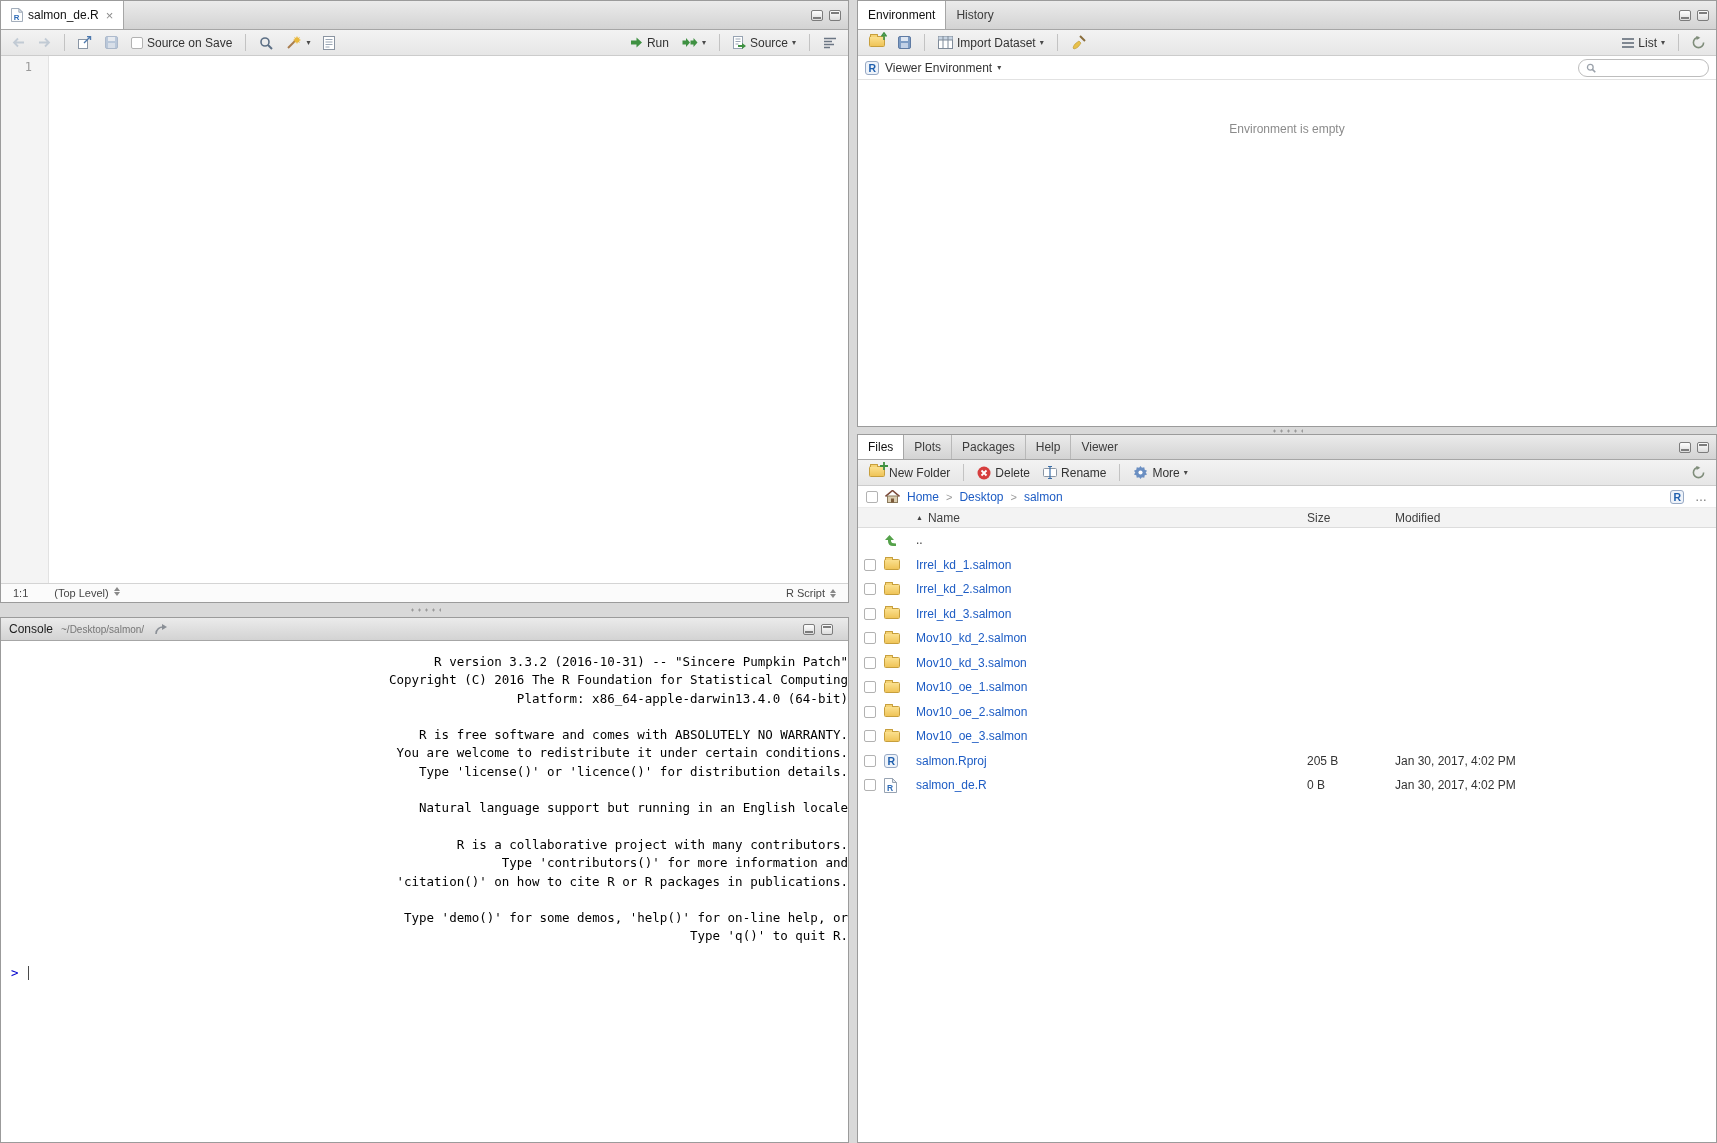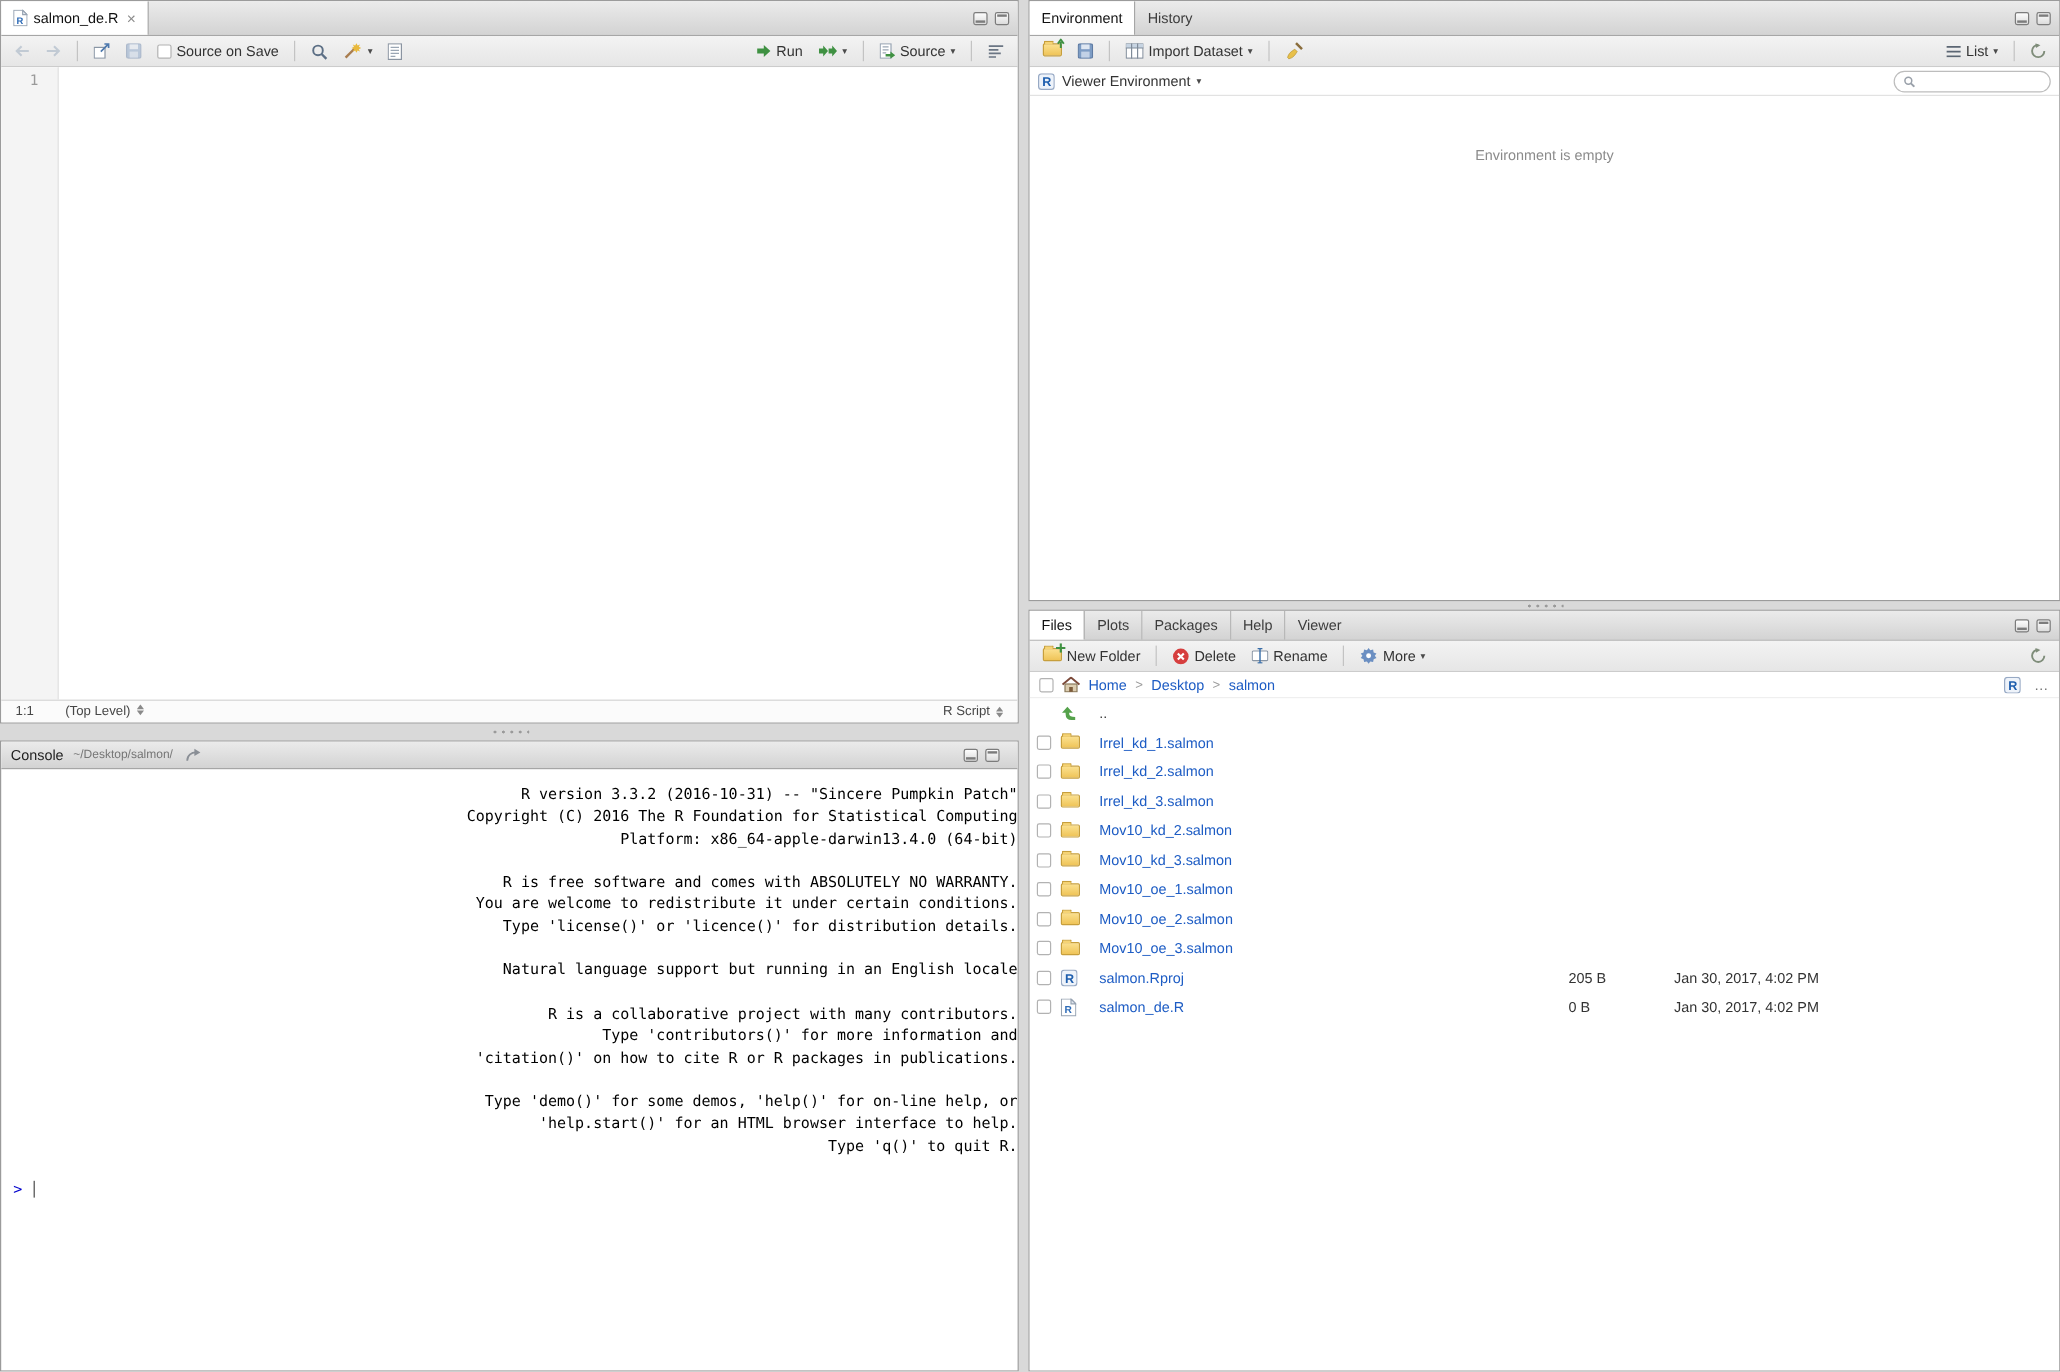--- a/index.html
+++ b/index.html
@@ -11,21 +11,21 @@
   .col-gap   { width:8px; }
   .col-right { flex:1; display:flex; flex-direction:column; }
 
   .pane { background:#fff; border:1px solid #9b9b9b; display:flex; flex-direction:column; overflow:hidden; }
   .source-pane { height:603px; }
   .row-gap { height:14px; position:relative; }
   .row-gap-sm { height:7px; position:relative; }
   .grip { position:absolute; left:50%; top:50%; transform:translate(-50%,-50%); width:32px; height:5px;
           background-image:radial-gradient(circle, #9a9a9a 1.1px, transparent 1.4px); background-size:7px 5px; }
   .console-pane { flex:1; }
-  .env-pane { height:501px; }
+  .env-pane { height:427px; }
   .files-pane { flex:1; }
 
   
   .tabbar { height:29px; background:linear-gradient(#ebebeb,#d3d3d3); border-bottom:1px solid #a6a6a6;
             display:flex; align-items:stretch; flex:none; }
   .tabbar.short { height:25px; }
   .tab { display:flex; align-items:center; gap:5px; padding:0 10px; color:#3c3c3c; cursor:default; }
   .tab.active { background:#fff; border-right:1px solid #a6a6a6; color:#111; }
   .tab + .tab { border-left:1px solid #b8b8b8; }
   .tab.active + .tab { border-left:none; }
@@ -269,21 +269,20 @@
         <div class="console-line">You are welcome to redistribute it under certain conditions.</div>
         <div class="console-line">Type 'license()' or 'licence()' for distribution details.</div>
         <div class="console-line"></div>
         <div class="console-line">  Natural language support but running in an English locale</div>
         <div class="console-line"></div>
         <div class="console-line">R is a collaborative project with many contributors.</div>
         <div class="console-line">Type 'contributors()' for more information and</div>
         <div class="console-line">'citation()' on how to cite R or R packages in publications.</div>
         <div class="console-line"></div>
         <div class="console-line">Type 'demo()' for some demos, 'help()' for on-line help, or</div>
-        <div class="console-line">'help.start()' for an HTML browser interface to help.</div>
         <div class="console-line">Type 'q()' to quit R.</div>
         <div class="console-line"></div>
         <div class="console-line prompt-line">
           <span class="prompt">&gt;</span>
           <span class="cursor"></span>
         </div>
       </div>
     </section>
   </div>
 
@@ -461,20 +460,29 @@
         <span class="crumb-sep">&gt;</span>
         <span class="link">salmon</span>
         <span class="spacer"></span>
         <svg width="14" height="14" viewBox="0 0 14 14">
             <rect x="0.5" y="0.5" width="13" height="13" rx="2.5" fill="#eef3fa" stroke="#97a9c4"></rect>
             <text x="3.5" y="11" font-size="10.5" font-weight="bold" fill="#1f5fae" font-family="'Liberation Sans',sans-serif">R</text>
           </svg>
         <span class="ellipsis">…</span>
       </div>
 
+      <div class="files-header">
+        <span></span>
+        <span class="name-h">
+          <span class="sort-tri">▲</span>
+          <span>Name</span>
+        </span>
+        <span>Size</span>
+        <span>Modified</span>
+      </div>
 
       <div class="files-body">
 
         <div class="file-row">
           <span class="cb-cell"></span>
           <span class="icon-cell">
             <svg width="14" height="13" viewBox="0 0 14 13">
                 <path d="M12 12 L9 12 Q4 12 4 7 L4 6 L1 6 L5.5 1 L10 6 L7 6 L7 7 Q7 9.5 12 9.5 Z" fill="#55a24b"></path>
               </svg>
           </span>

